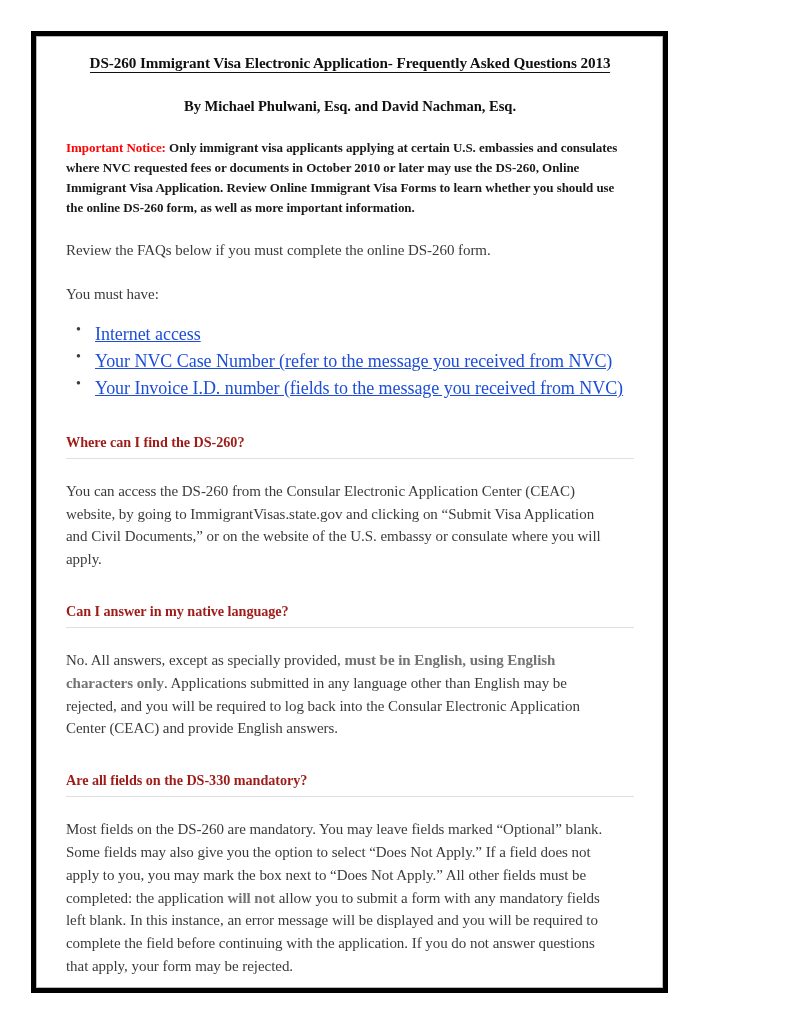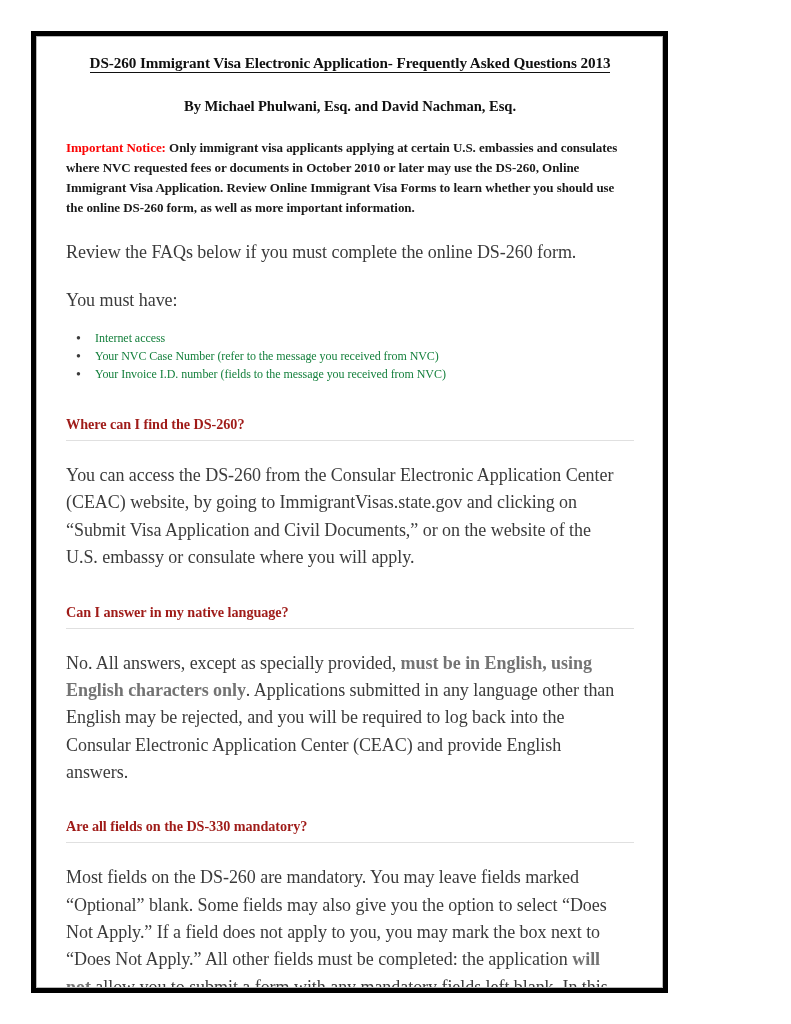--- a/index.html
+++ b/index.html
@@ -68,21 +68,21 @@
     line-height: 1.53;
     margin: 23px 0 0 0;
     letter-spacing: -0.05px;
   }
   .notice .notice-label {
     color: #fb0505;
     font-weight: bold;
   }
 
   p.body-text {
-    font-size: 18px;
+    font-size: 15px;
     color: #3b3b3b;
     line-height: 1.52;
     margin: 21px 16px 0 0;
     letter-spacing: -0.05px;
   }
 
   h2.faq-heading {
     font-size: 14.2px;
     font-weight: bold;
     color: #9f1b18;
@@ -92,26 +92,27 @@
     letter-spacing: -0.05px;
     line-height: 1.2;
   }
 
   ul.req-list {
     list-style: none;
     margin: 16px 0 0 0;
     padding: 0 0 0 10px;
   }
   ul.req-list li {
-    font-size: 12px;
-    color: #15803d;
+    font-size: 18px;
+    color: #1d4ed8;
     line-height: 1.49;
     position: relative;
     padding-left: 19px;
     letter-spacing: -0.05px;
+    text-decoration: underline;
   }
   ul.req-list li::before {
     content: "\2022";
     position: absolute;
     left: 0;
     top: -1px;
     font-size: 14px;
     color: #3b3b3b;
   }
 

